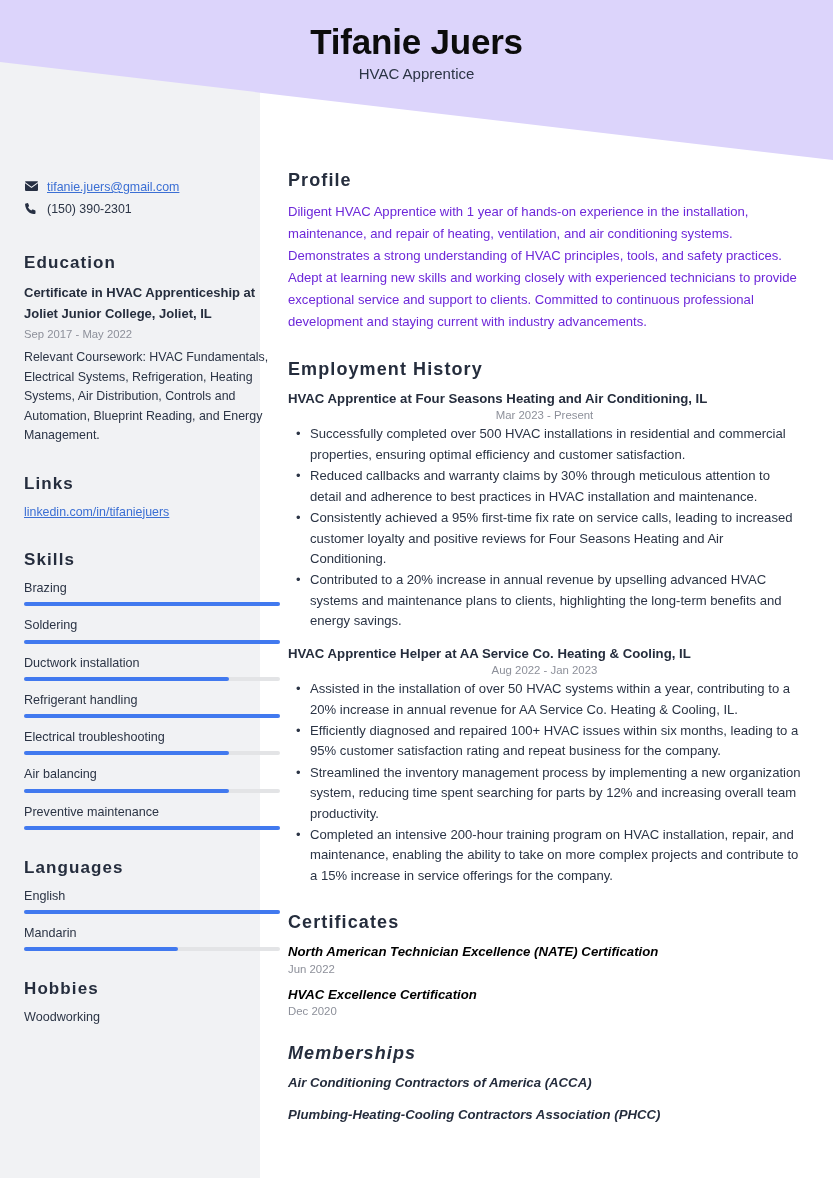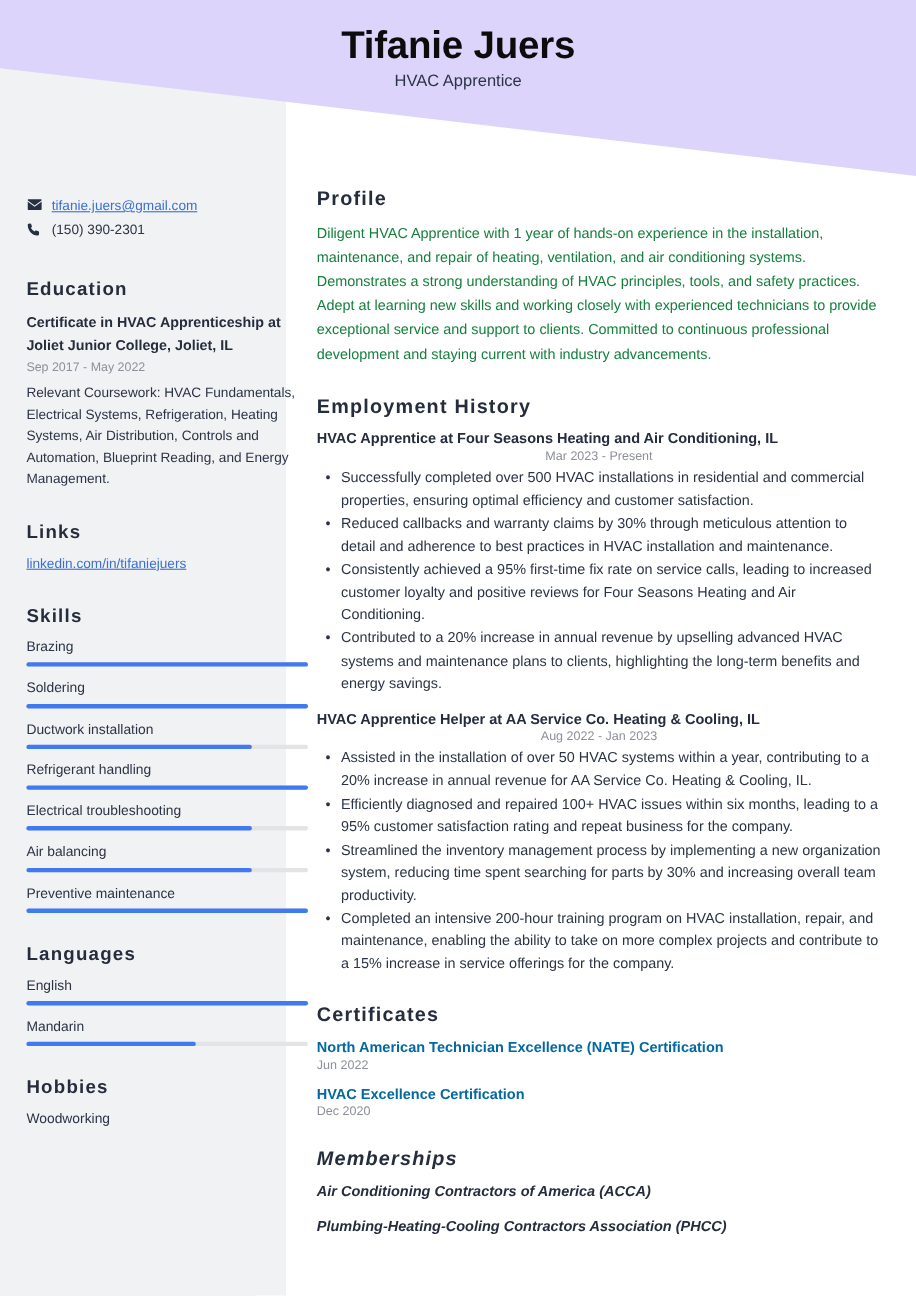--- a/index.html
+++ b/index.html
@@ -160,21 +160,21 @@
     font-size: 18px;
     font-weight: 700;
     letter-spacing: 1.1px;
     color: #252d3d;
     margin-bottom: 10px;
   }
   .section { margin-bottom: 26px; }
   .profile-text {
     font-size: 13.1px;
     line-height: 1.68;
-    color: #15803d;
+    color: #6d28d9;
   }
 
   .job { margin-bottom: 13px; }
   .job-head {
     font-size: 13.2px;
     font-weight: 700;
     color: #252d3d;
     line-height: 1.4;
   }
   .job-date {
@@ -201,22 +201,23 @@
     position: absolute;
     left: 8px; top: 0;
     color: #2b3445;
     font-size: 13px;
   }
 
   .cert { margin-bottom: 11px; }
   .cert-name {
     font-size: 13.2px;
     font-weight: 700;
-    color: #0369a1;
+    color: #000000;
     line-height: 1.4;
+    font-style: italic;
   }
   .cert-date {
     font-size: 11.4px;
     color: #8d909a;
     margin-top: 1px;
   }
   .member {
     font-size: 13.2px;
     font-weight: 700;
     color: #252d3d;
@@ -357,21 +358,21 @@
               <li>Consistently achieved a 95% first-time fix rate on service calls, leading to increased customer loyalty and positive reviews for Four Seasons Heating and Air Conditioning.</li>
               <li>Contributed to a 20% increase in annual revenue by upselling advanced HVAC systems and maintenance plans to clients, highlighting the long-term benefits and energy savings.</li>
             </ul>
           </div>
           <div class="job">
             <div class="job-head">HVAC Apprentice Helper at AA Service Co. Heating &amp; Cooling, IL</div>
             <div class="job-date">Aug 2022 - Jan 2023</div>
             <ul class="bullets">
               <li>Assisted in the installation of over 50 HVAC systems within a year, contributing to a 20% increase in annual revenue for AA Service Co. Heating &amp; Cooling, IL.</li>
               <li>Efficiently diagnosed and repaired 100+ HVAC issues within six months, leading to a 95% customer satisfaction rating and repeat business for the company.</li>
-              <li>Streamlined the inventory management process by implementing a new organization system, reducing time spent searching for parts by 30% and increasing overall team productivity.</li>
+              <li>Streamlined the inventory management process by implementing a new organization system, reducing time spent searching for parts by 12% and increasing overall team productivity.</li>
               <li>Completed an intensive 200-hour training program on HVAC installation, repair, and maintenance, enabling the ability to take on more complex projects and contribute to a 15% increase in service offerings for the company.</li>
             </ul>
           </div>
         </div>
     </div>
 
     <div class="section sec-certs">
       <div class="main-h">Certificates</div>
       <div id="certs-list">
           <div class="cert">

